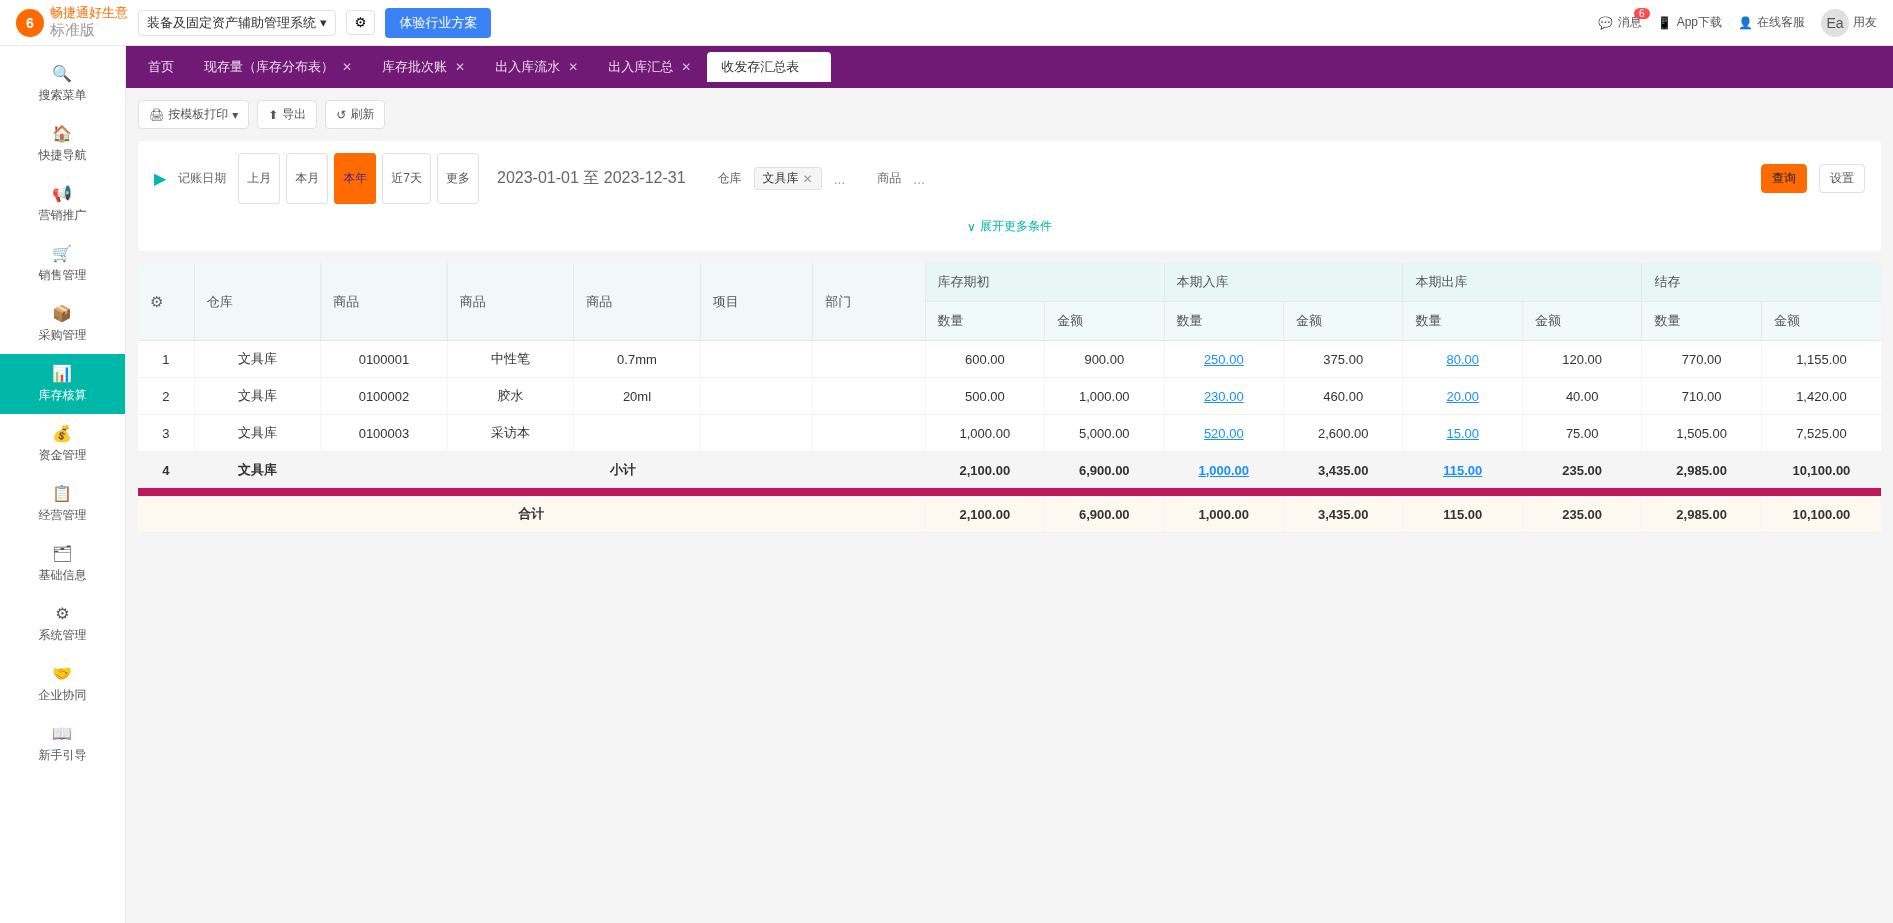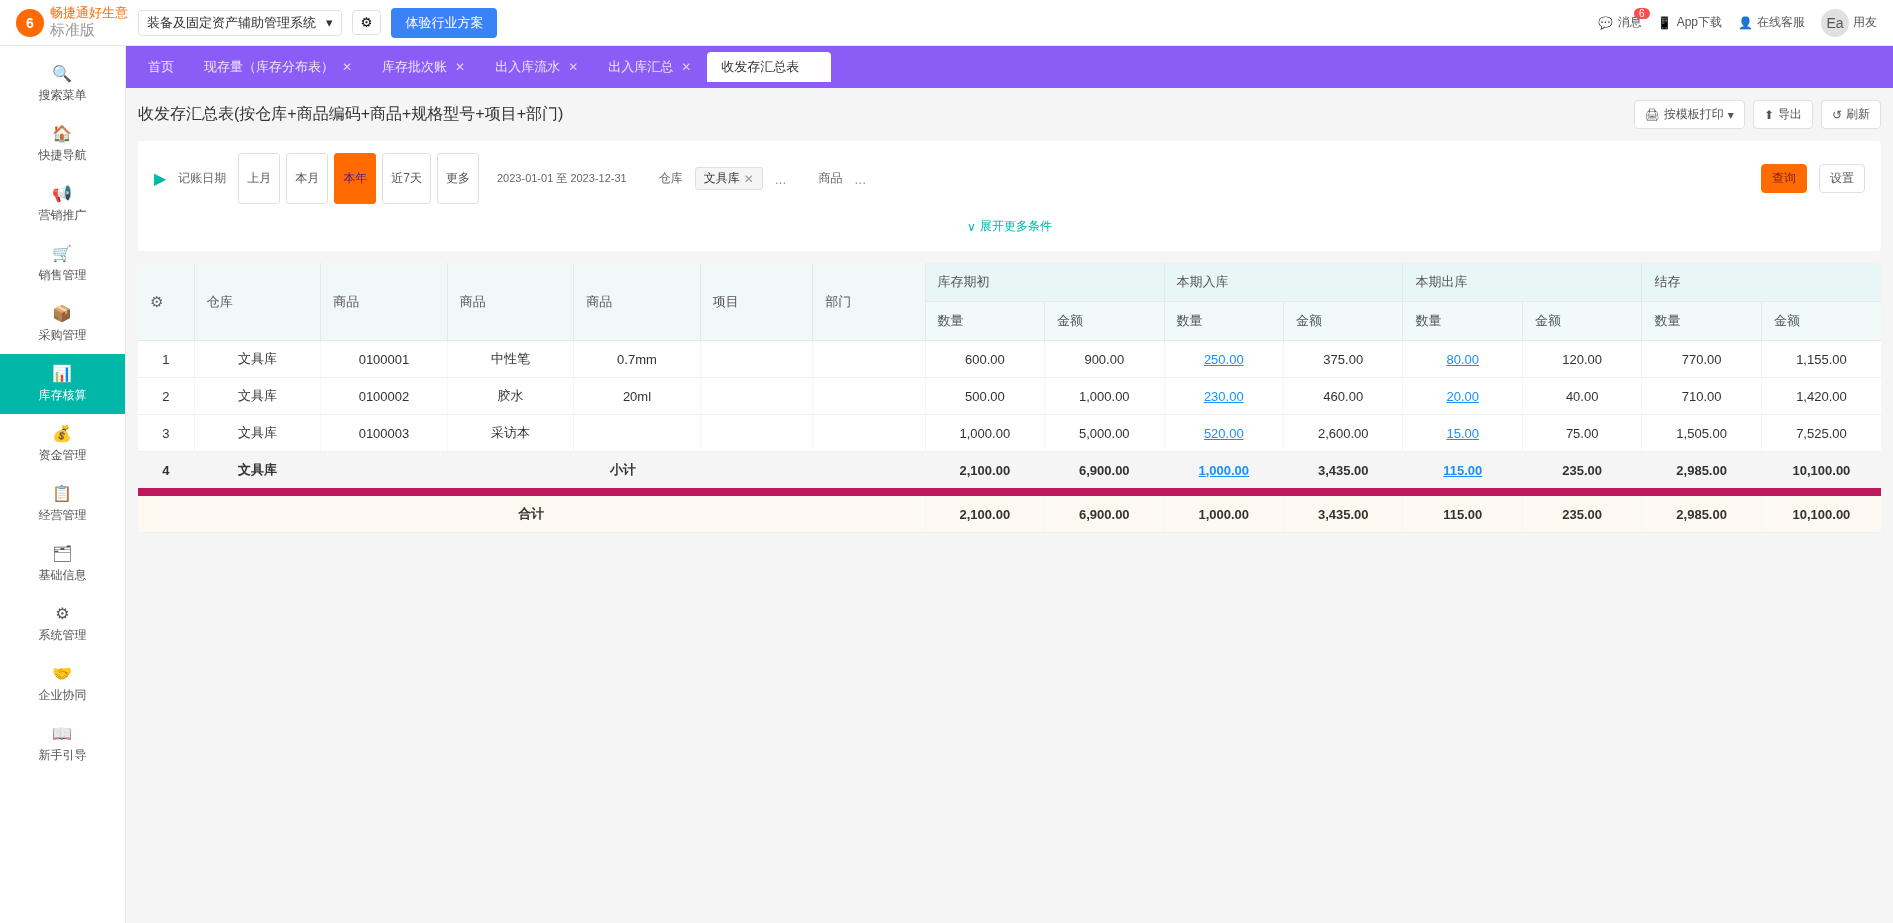--- a/index.html
+++ b/index.html
@@ -6,61 +6,61 @@
     body { font-family: "Microsoft YaHei", "PingFang SC", Arial, sans-serif; font-size: 13px; background: #f0f2f5; color: #333; overflow: hidden; }
 
     
     .app-wrapper { display: flex; flex-direction: column; height: 923px; width: 1893px; }
     .top-bar { height: 46px; background: #fff; display: flex; align-items: center; justify-content: space-between; padding: 0 16px; border-bottom: 1px solid #e8e8e8; flex-shrink: 0; }
     .top-bar-left { display: flex; align-items: center; gap: 10px; }
     .logo-area { display: flex; align-items: center; gap: 6px; }
     .logo-icon { width: 28px; height: 28px; background: #ff6b00; border-radius: 50%; display: flex; align-items: center; justify-content: center; color: #fff; font-weight: bold; font-size: 14px; }
     .logo-text { color: #ff6b00; font-size: 13px; line-height: 1.2; }
     .logo-subtitle { font-size: 15px; color: #999; }
-    .system-select { display: flex; align-items: center; gap: 10px; border: 1px solid #e0e0e0; padding: 3px 8px; border-radius: 4px; cursor: pointer; background: #fff; }
+    .system-select { display: flex; align-items: center; gap: 4px; border: 1px solid #e0e0e0; padding: 3px 8px; border-radius: 4px; cursor: pointer; background: #fff; }
     .top-bar-right { display: flex; align-items: center; gap: 16px; }
     .top-icon-item { display: flex; align-items: center; gap: 4px; cursor: pointer; color: #555; font-size: 12px; position: relative; }
     .badge { background: #ff4d4f; color: #fff; border-radius: 10px; font-size: 10px; padding: 0 5px; min-width: 16px; text-align: center; position: absolute; top: -6px; right: -8px; }
     .try-btn { background: #3b82f6; color: #fff; border: none; padding: 6px 14px; border-radius: 4px; cursor: pointer; font-size: 13px; }
     .settings-btn { border: 1px solid #e0e0e0; background: #fff; padding: 4px 8px; border-radius: 4px; cursor: pointer; }
     .user-avatar { width: 28px; height: 28px; background: #e0e0e0; border-radius: 50%; display: flex; align-items: center; justify-content: center; font-size: 14px; }
 
     .main-area { display: flex; flex: 1; overflow: hidden; }
 
     
     .sidebar { width: 126px; background: #fff; border-right: 1px solid #e8e8e8; display: flex; flex-direction: column; flex-shrink: 0; padding: 8px 0; }
     .nav-item { display: flex; flex-direction: column; align-items: center; padding: 10px 0; cursor: pointer; color: #555; font-size: 12px; gap: 4px; position: relative; }
     .nav-item.active { color: #fff; background: #00b7a8; }
     .nav-item.active .nav-icon { color: #fff; }
     .nav-icon { font-size: 16px; }
 
     
     .content-area { flex: 1; display: flex; flex-direction: column; overflow: hidden; }
 
     
-    .tab-bar { height: 42px; background: #8b5cf6; display: flex; align-items: center; padding: 0 8px; gap: 2px; flex-shrink: 0; }
+    .tab-bar { height: 42px; background: #701a75; display: flex; align-items: center; padding: 0 8px; gap: 2px; flex-shrink: 0; }
     .tab-item { display: flex; align-items: center; gap: 6px; padding: 6px 14px; border-radius: 4px 4px 0 0; cursor: pointer; font-size: 13px; color: rgba(255,255,255,0.85); background: transparent; }
     .tab-item.active { background: #fff; color: #333; }
 
     
     .page-content { flex: 1; background: #f5f5f5; padding: 12px; overflow-y: auto; }
     .page-header { display: flex; align-items: center; justify-content: space-between; margin-bottom: 12px; }
     .page-title { font-size: 16px; font-weight: 500; color: #333; }
     .page-actions { display: flex; gap: 8px; align-items: center; }
     .action-btn { display: flex; align-items: center; gap: 4px; padding: 5px 10px; border: 1px solid #e0e0e0; background: #fff; border-radius: 4px; cursor: pointer; font-size: 12px; color: #555; }
-    .action-btn.primary { background: #ff6b00; color: #7f1d1d; border-color: #ff6b00; }
+    .action-btn.primary { background: #ff6b00; color: #0f172a; border-color: #ff6b00; }
 
     
     .filter-card { background: #fff; border-radius: 4px; padding: 12px 16px; margin-bottom: 12px; }
     .filter-row { display: flex; align-items: center; gap: 12px; flex-wrap: wrap; }
     .filter-label { color: #666; font-size: 12px; flex-shrink: 0; }
     .date-filters { display: flex; align-items: center; gap: 6px; }
     .date-btn { padding: 16px 8px; border: 1px solid #e0e0e0; border-radius: 3px; cursor: pointer; font-size: 12px; background: #fff; color: #555; }
     .date-btn.active { background: #ff6b00; color: #4c1d95; border-color: #ff6b00; }
-    .date-range { font-size: 11px; color: #666; margin-left: 6px; }
+    .date-range { font-size: 16px; color: #666; margin-left: 6px; }
     .filter-tag { display: flex; align-items: center; gap: 4px; background: #f5f5f5; border: 1px solid #e0e0e0; border-radius: 3px; padding: 2px 8px; font-size: 12px; }
     .filter-tag .remove { cursor: pointer; color: #999; }
     .expand-btn { display: flex; align-items: center; gap: 4px; color: #00b7a8; font-size: 12px; cursor: pointer; padding: 4px; border: none; background: none; }
     .filter-ellipsis { color: #999; font-size: 14px; cursor: pointer; }
 
     
     .table-container { background: #fff; border-radius: 4px; overflow: hidden; }
     .table-wrapper { overflow-x: auto; }
     table { width: 100%; border-collapse: collapse; font-size: 13px; }
     thead tr { background: #f0f9f8; }
@@ -210,21 +210,20 @@
         </div>
         <div class="tab-item active">
           <span>收发存汇总表</span>
           <span class="page-close">✕</span>
         </div>
       </div>
 
       <div class="page-content">
 
         <div class="page-header">
-          <span class="page-title">收发存汇总表(按仓库+商品编码+商品+规格型号+项目+部门)</span>
           <div class="page-actions">
             <button class="action-btn">
               <span>🖨</span>
               <span>按模板打印</span>
               <span>▾</span>
             </button>
             <button class="action-btn">
               <span>⬆</span>
               <span>导出</span>
             </button>

